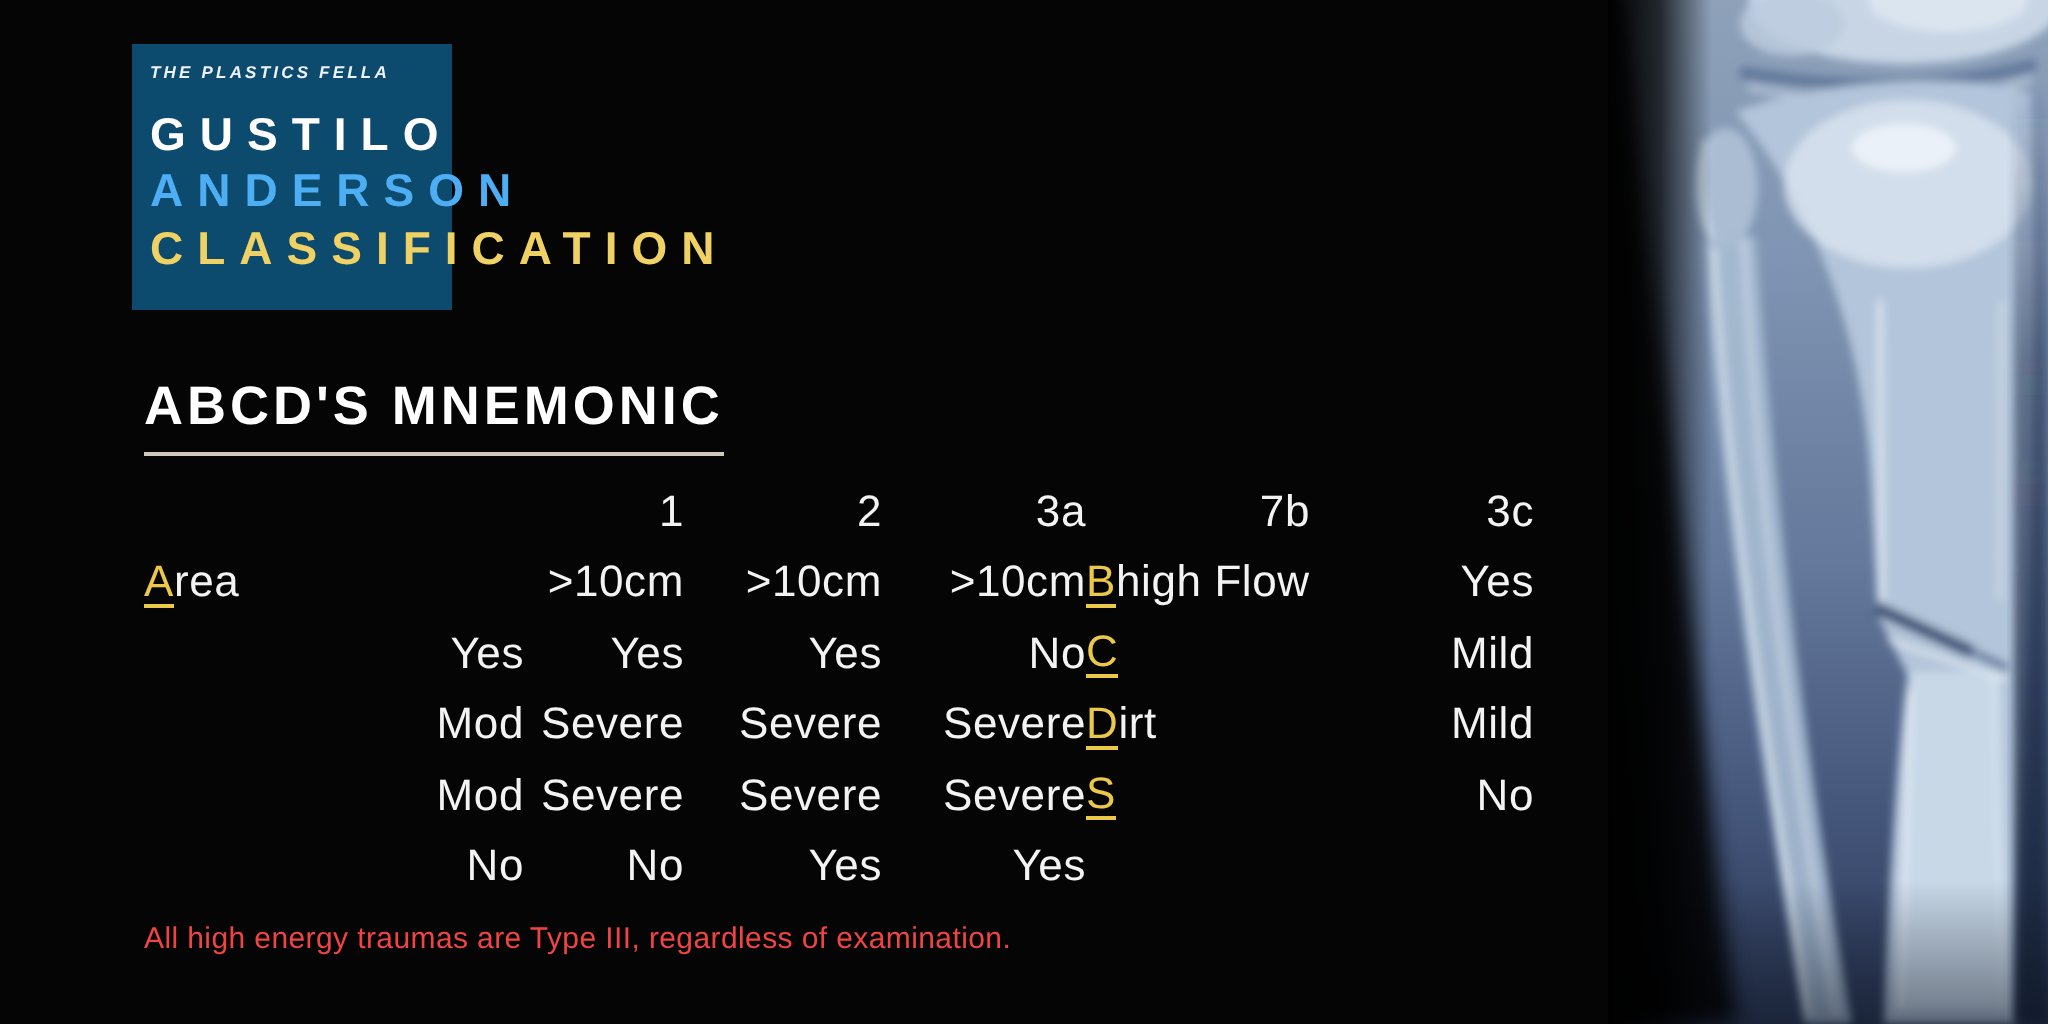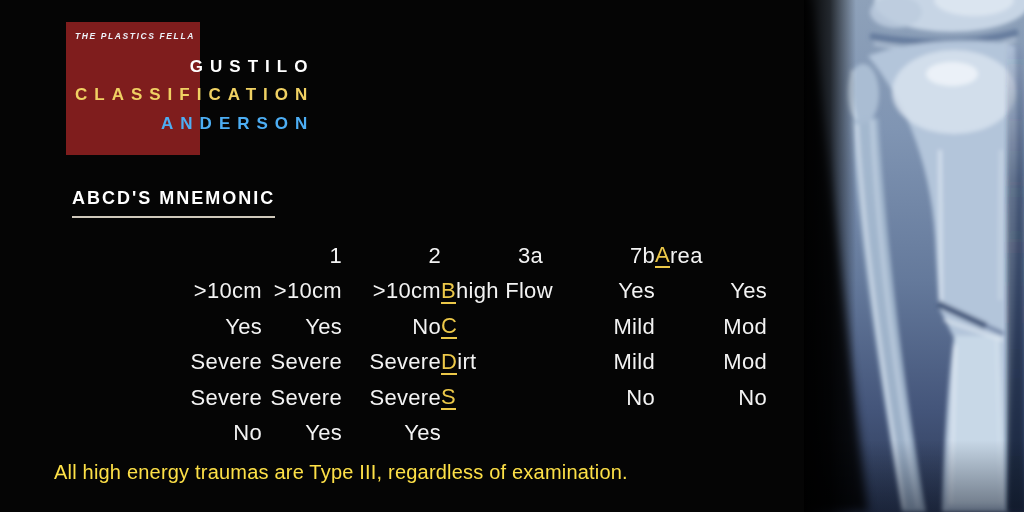--- a/index.html
+++ b/index.html
@@ -7,44 +7,44 @@
     width:1024px;height:512px;
     background:#050505;
     position:relative;
     overflow:hidden;
     font-family:"Liberation Sans", sans-serif;
   }
 
   
   .brand-box{
     position:absolute;left:66px;top:22px;
-    width:134px;height:133px;
-    background:#7f1d1d;
+    width:160px;height:133px;
+    background:#0c4a6e;
   }
   .brand-tagline{
     position:absolute;left:9px;top:9px;
     font-size:8.5px;font-weight:700;font-style:italic;
     letter-spacing:1.6px;color:#edf2f9;white-space:nowrap;
   }
   .brand-titles{
     position:absolute;left:9px;top:31px;white-space:nowrap;
   }
   .brand-line{
-    font-size:17px;font-weight:700;letter-spacing:7px;
-    line-height:28.3px;white-space:nowrap;text-align:right;
+    font-size:23px;font-weight:700;letter-spacing:7px;
+    line-height:28.3px;white-space:nowrap;
   }
   .brand-line.l1{color:#ffffff;}
   .brand-line.l2{color:#4daef4;}
   .brand-line.l3{color:#f0d163;}
 
   
   .mnemonic-heading{
     position:absolute;left:72px;top:188px;
     display:inline-block;
-    font-size:18px;font-weight:700;letter-spacing:2px;
+    font-size:27px;font-weight:700;letter-spacing:2px;
     color:#ffffff;
     border-bottom:2px solid #cfc8bb;
     padding-bottom:7px;
   }
 
   
   .mnemonic-table{
     position:absolute;left:72px;top:238px;
     display:grid;
     grid-template-columns:190px 80px 99px 102px 112px 112px;
@@ -60,50 +60,51 @@
   .tcell.tlabel{justify-content:flex-start;}
   .initial{
     color:#ecc849;
     display:inline-block;
     border-bottom:2px solid #ecc849;
     line-height:1.05;
   }
 
   
   .footnote{
-    position:absolute;left:54px;top:461px;
-    font-size:20px;color:#fde047;letter-spacing:0.2px;
+    position:absolute;left:72px;top:461px;
+    font-size:15px;color:#ef4444;letter-spacing:0.2px;
   }
 
   
   .xray-wrap{
     position:absolute;left:804px;top:0;width:220px;height:512px;
   }
 </style>
 </head>
 <body>
 
 <div class="brand-box">
   <div class="brand-tagline">THE PLASTICS FELLA</div>
   <div class="brand-titles">
     <div class="brand-line l1">GUSTILO</div>
+    <div class="brand-line l2">ANDERSON</div>
     <div class="brand-line l3">CLASSIFICATION</div>
-    <div class="brand-line l2">ANDERSON</div>
   </div>
 </div>
 
 <div class="mnemonic-heading">ABCD'S MNEMONIC</div>
 
 <div class="mnemonic-table">
 
   <div class="tcell tlabel"></div>
   <div class="tcell">1</div>
   <div class="tcell">2</div>
   <div class="tcell">3a</div>
   <div class="tcell">7b</div>
+  <div class="tcell">3c</div>
 
   <div class="tcell tlabel">
       <span class="initial">A</span>
       <span>rea</span>
     </div>
   <div class="tcell">&gt;10cm</div>
   <div class="tcell">&gt;10cm</div>
   <div class="tcell">&gt;10cm</div>
 
   <div class="tcell tlabel">

